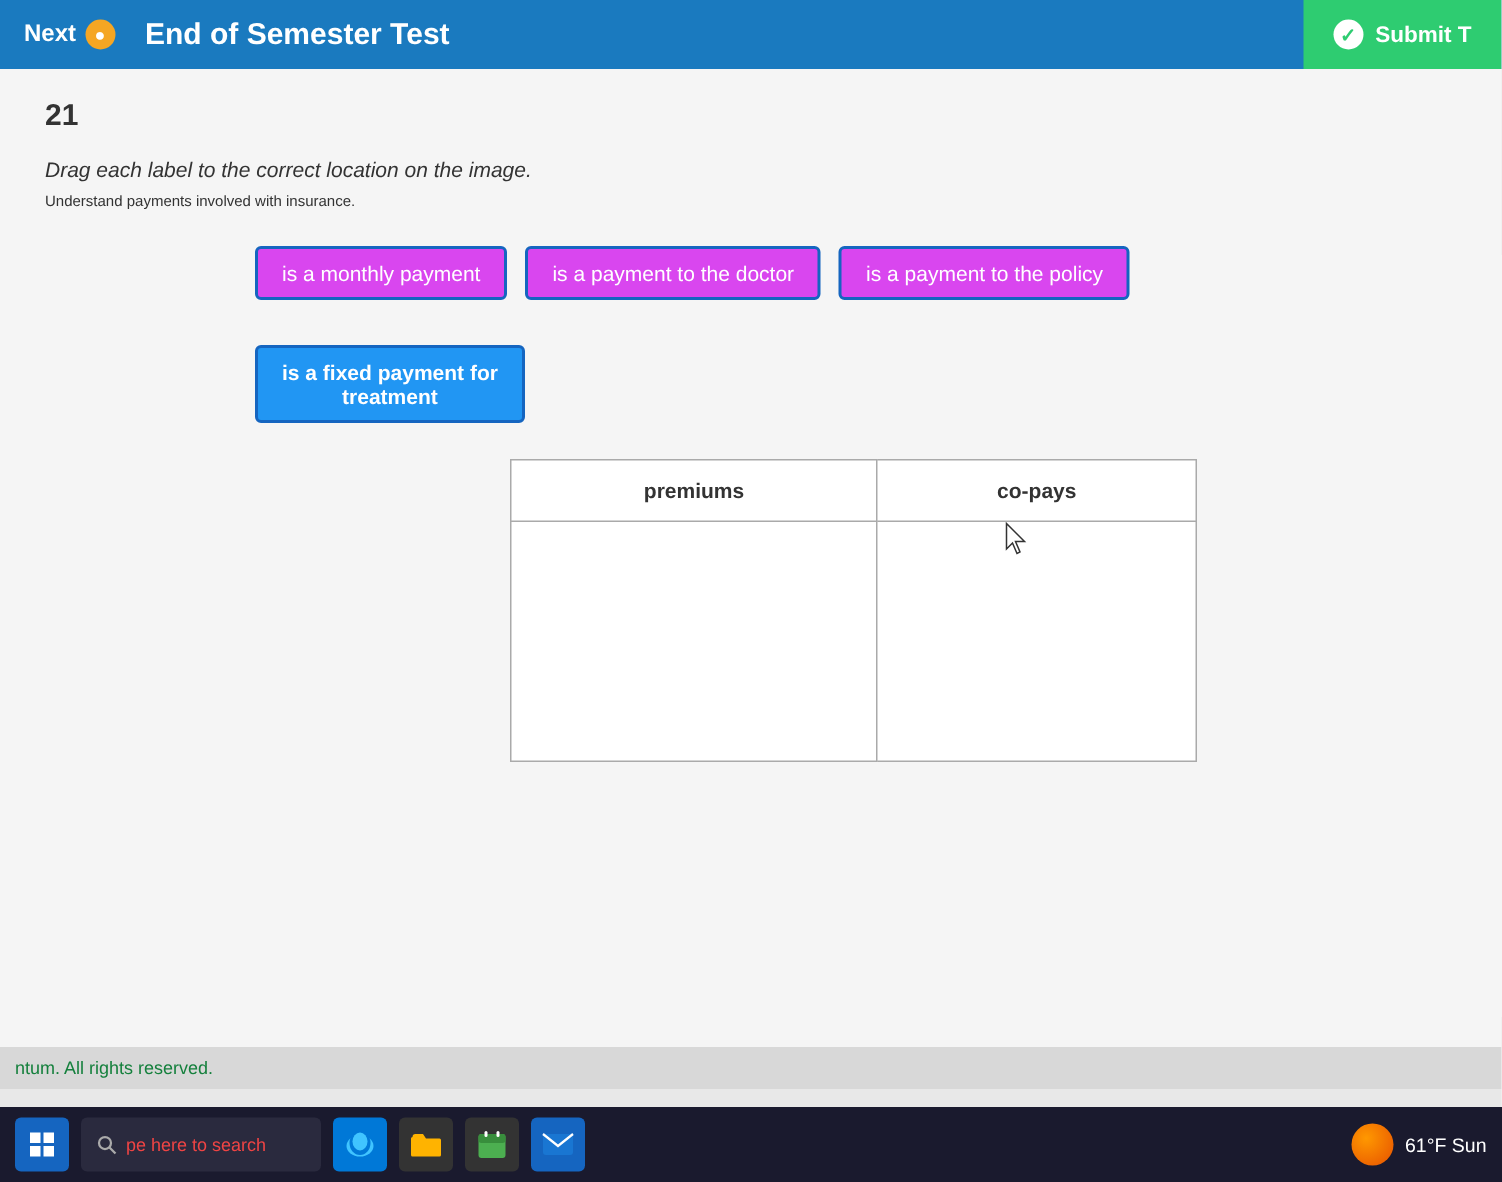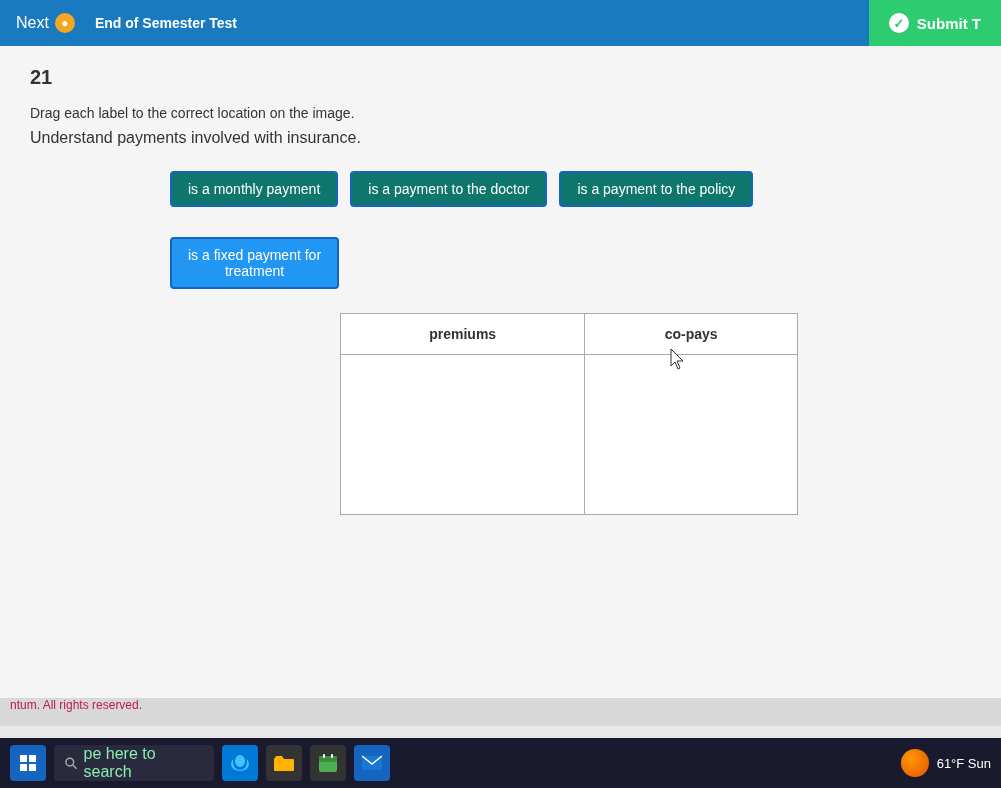--- a/index.html
+++ b/index.html
@@ -20,37 +20,37 @@
       align-items: center;
       padding: 0 16px;
       position: relative;
     }
     .top-bar-next {
       display: flex;
       align-items: center;
       gap: 6px;
       color: white;
       font-size: 16px;
-      font-weight: normal;
+      font-weight: bold;
       cursor: pointer;
     }
     .next-icon {
       width: 20px;
       height: 20px;
       background: #f5a623;
       border-radius: 50%;
       display: flex;
       align-items: center;
       justify-content: center;
       color: white;
       font-size: 12px;
     }
     .top-bar-title {
       color: white;
-      font-size: 14px;
+      font-size: 20px;
       font-weight: bold;
       margin-left: 20px;
     }
     .top-bar-submit {
       position: absolute;
       right: 0;
       top: 0;
       height: 46px;
       background: #2ecc71;
       display: flex;
@@ -85,57 +85,58 @@
       font-size: 20px;
       font-weight: bold;
       color: #333;
       margin-bottom: 16px;
     }
 
     .instruction-text {
       font-size: 14px;
       color: #333;
       margin-bottom: 8px;
+      font-style: italic;
     }
     .sub-instruction {
-      font-size: 16px;
+      font-size: 10px;
       color: #333;
       margin-bottom: 24px;
     }
 
     
     .labels-area {
       display: flex;
       flex-wrap: wrap;
       gap: 12px;
       margin-bottom: 30px;
       padding-left: 140px;
     }
 
     .drag-label {
-      background: #0f766e;
+      background: #d946ef;
       color: white;
       border: 2px solid #1565c0;
       border-radius: 4px;
       padding: 8px 16px;
       font-size: 14px;
       font-weight: 500;
       cursor: grab;
       text-align: center;
       min-width: 120px;
     }
 
     .drag-label-fixed {
       background: #2196f3;
       color: white;
       border: 2px solid #1565c0;
       border-radius: 4px;
       padding: 8px 16px;
       font-size: 14px;
-      font-weight: 400;
+      font-weight: 700;
       cursor: grab;
       text-align: center;
       min-width: 120px;
     }
 
     
     .labels-row2 {
       padding-left: 140px;
       margin-bottom: 24px;
     }
@@ -169,24 +170,24 @@
       height: 160px;
       vertical-align: top;
       padding: 10px;
     }
 
     
     .footer-bar {
       background: #d8d8d8;
       height: 28px;
       display: flex;
-      align-items: flex-start;
+      align-items: center;
       padding: 0 10px;
       font-size: 12px;
-      color: #be185d;
+      color: #15803d;
     }
 
     
     .taskbar {
       position: fixed;
       bottom: 0;
       left: 0;
       width: 1001px;
       height: 50px;
       background: #1a1a2e;
@@ -294,21 +295,21 @@
         <rect x="11" y="2" width="7" height="7" fill="white"></rect>
         <rect x="2" y="11" width="7" height="7" fill="white"></rect>
         <rect x="11" y="11" width="7" height="7" fill="white"></rect>
       </svg>
   </div>
   <div class="taskbar-icon search-bar">
     <svg width="14" height="14" viewBox="0 0 14 14" fill="none">
         <circle cx="6" cy="6" r="4" stroke="#aaa" stroke-width="1.5"></circle>
         <line x1="9" y1="9" x2="13" y2="13" stroke="#aaa" stroke-width="1.5"></line>
       </svg>
-    <span style="color:#86efac;font-size:16px;">pe here to search</span>
+    <span style="color:#ef4444;font-size:12px;">pe here to search</span>
   </div>
   <div class="taskbar-icon" style="background:#0078d7;">
     <svg width="22" height="22" viewBox="0 0 22 22">
         <ellipse cx="11" cy="12" rx="9" ry="7" fill="#40c4ff"></ellipse>
         <ellipse cx="11" cy="10" rx="7" ry="8" fill="#0078d7"></ellipse>
         <ellipse cx="11" cy="9" rx="5" ry="6" fill="#40c4ff"></ellipse>
       </svg>
   </div>
   <div class="taskbar-icon" style="background:#333;">
     <svg width="22" height="18" viewBox="0 0 22 18">

